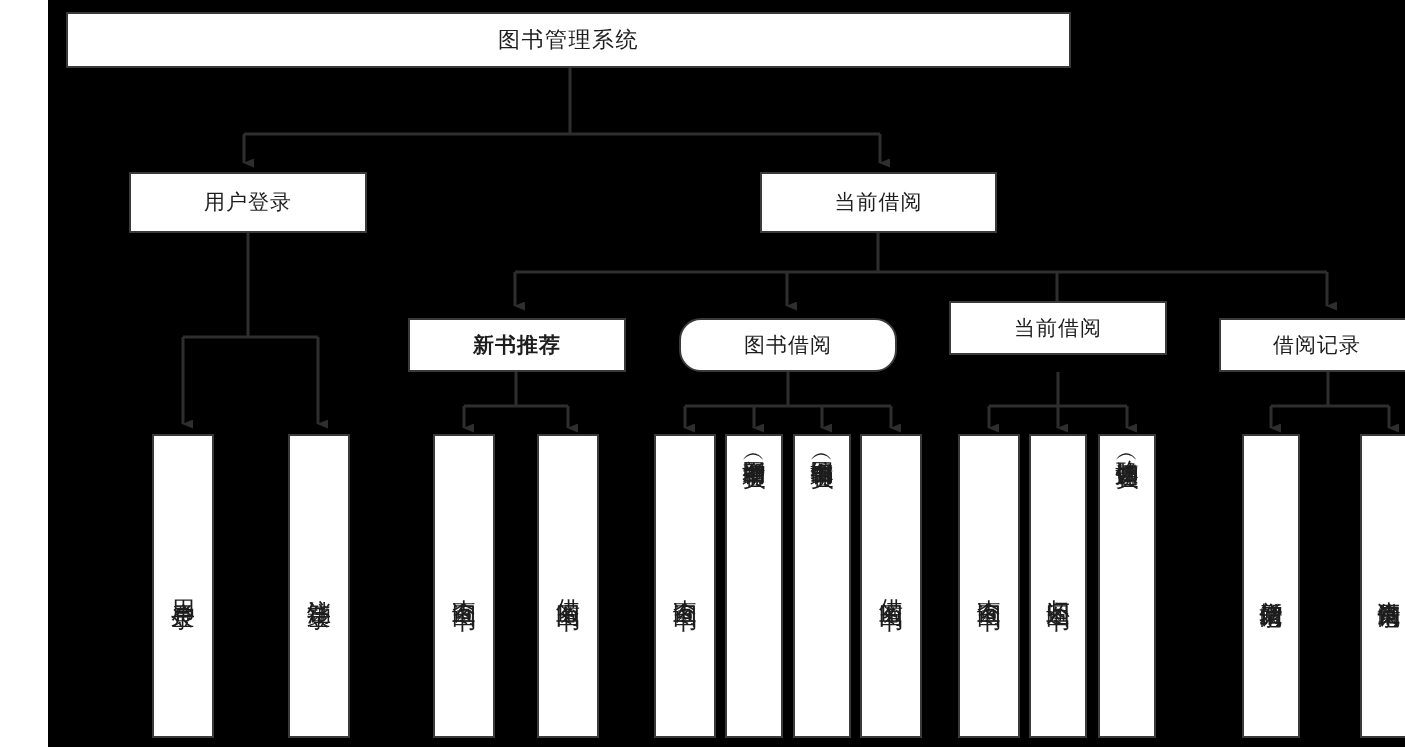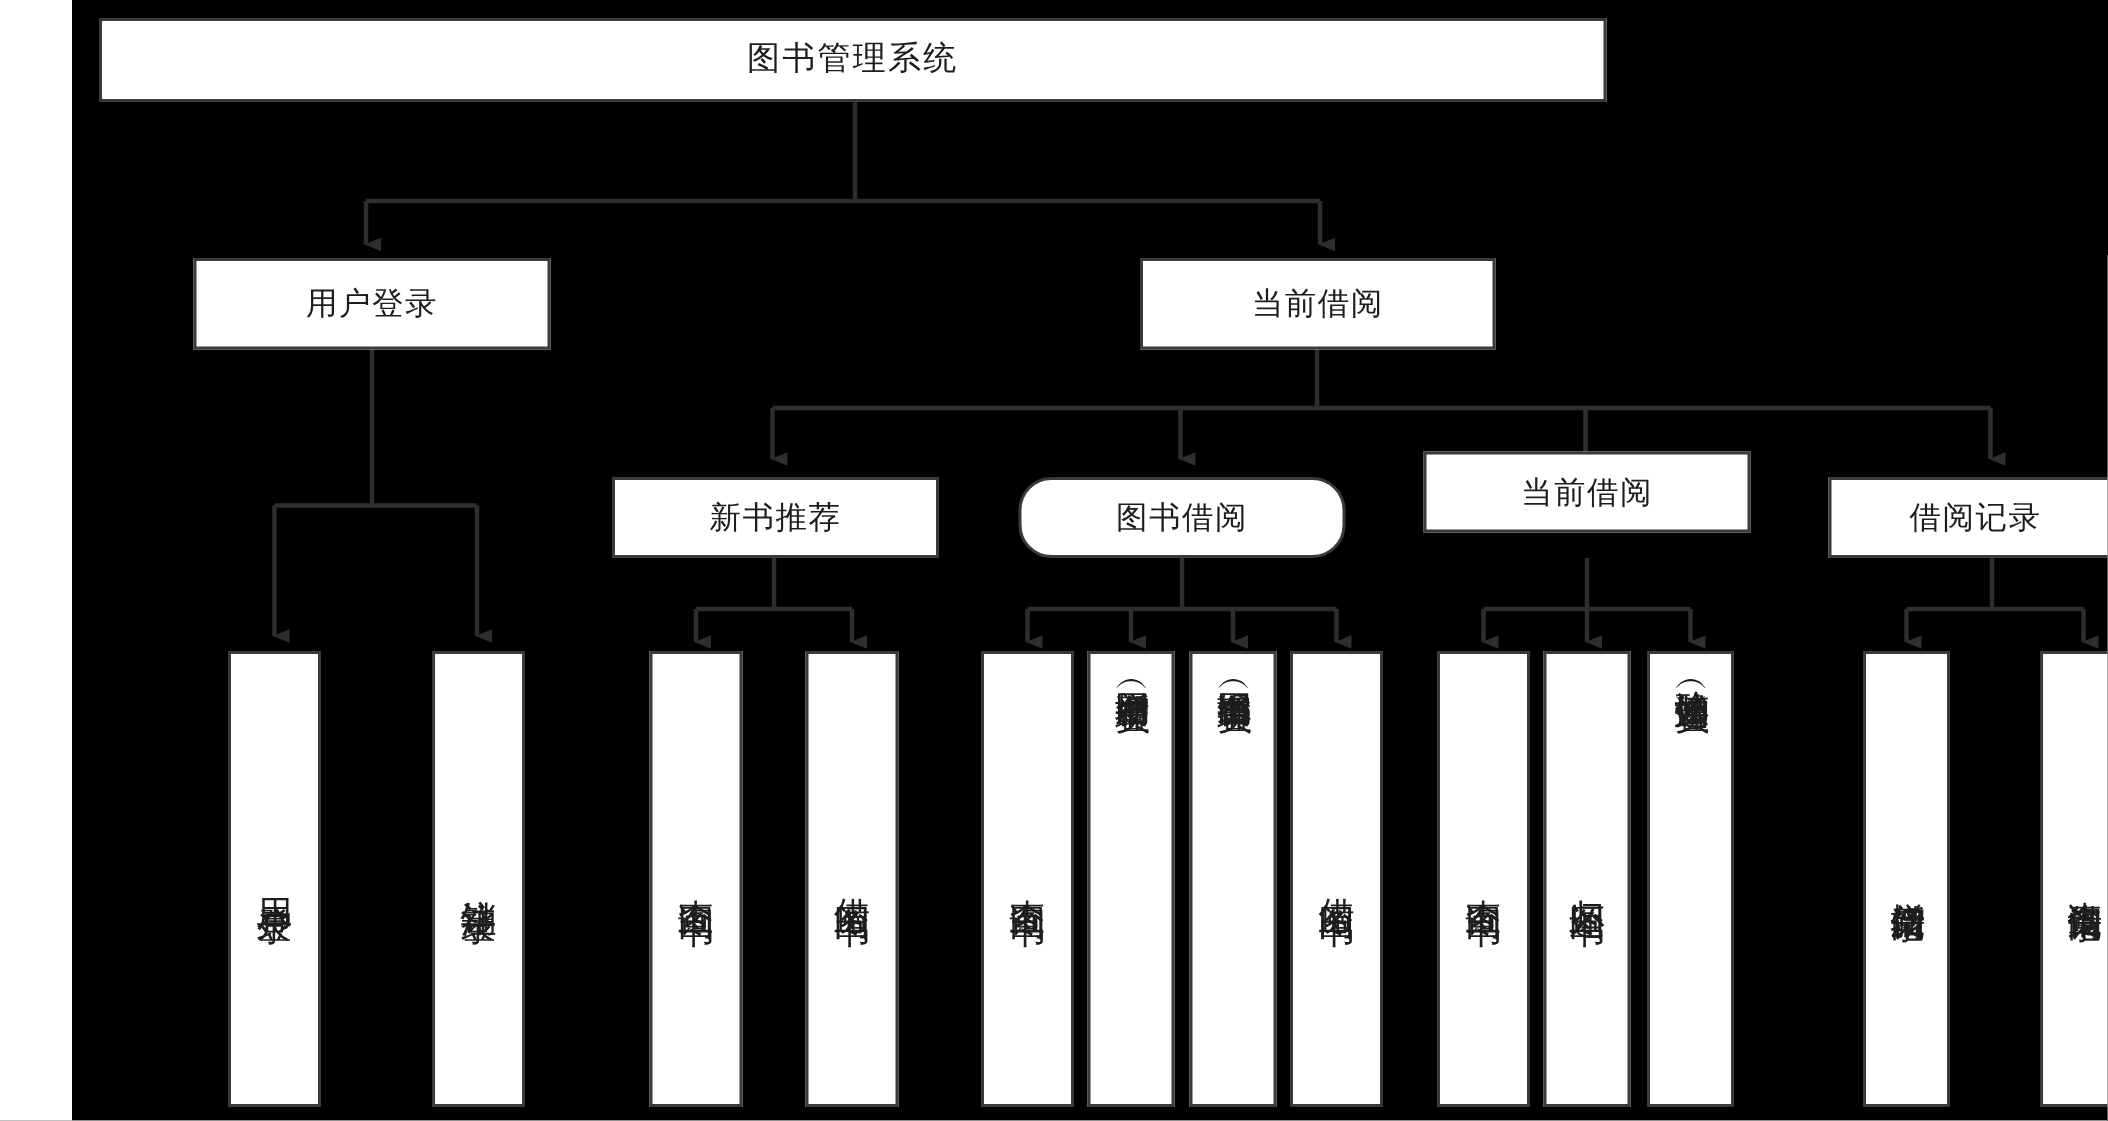--- a/index.html
+++ b/index.html
@@ -144,21 +144,21 @@
   </div>
 
   <div class="node horiz" style="left:81px; top:172px; width:238px; height:61px;">
     <span class="label">用户登录</span>
   </div>
 
   <div class="node horiz" style="left:712px; top:172px; width:237px; height:61px;">
     <span class="label">当前借阅</span>
   </div>
 
-  <div class="node horiz" style="left:360px; top:318px; width:218px; height:54px;">
+  <div class="node horiz" style="left:360px; top:318px; width:218px; height:54px;font-weight:bold;">
     <span class="label">新书推荐</span>
   </div>
 
   <div class="node horiz" style="left:631px; top:318px; width:218px; height:54px;border-radius:22px;">
     <span class="label">图书借阅</span>
   </div>
 
   <div class="node horiz" style="left:901px; top:301px; width:218px; height:54px;">
     <span class="label">当前借阅</span>
   </div>

